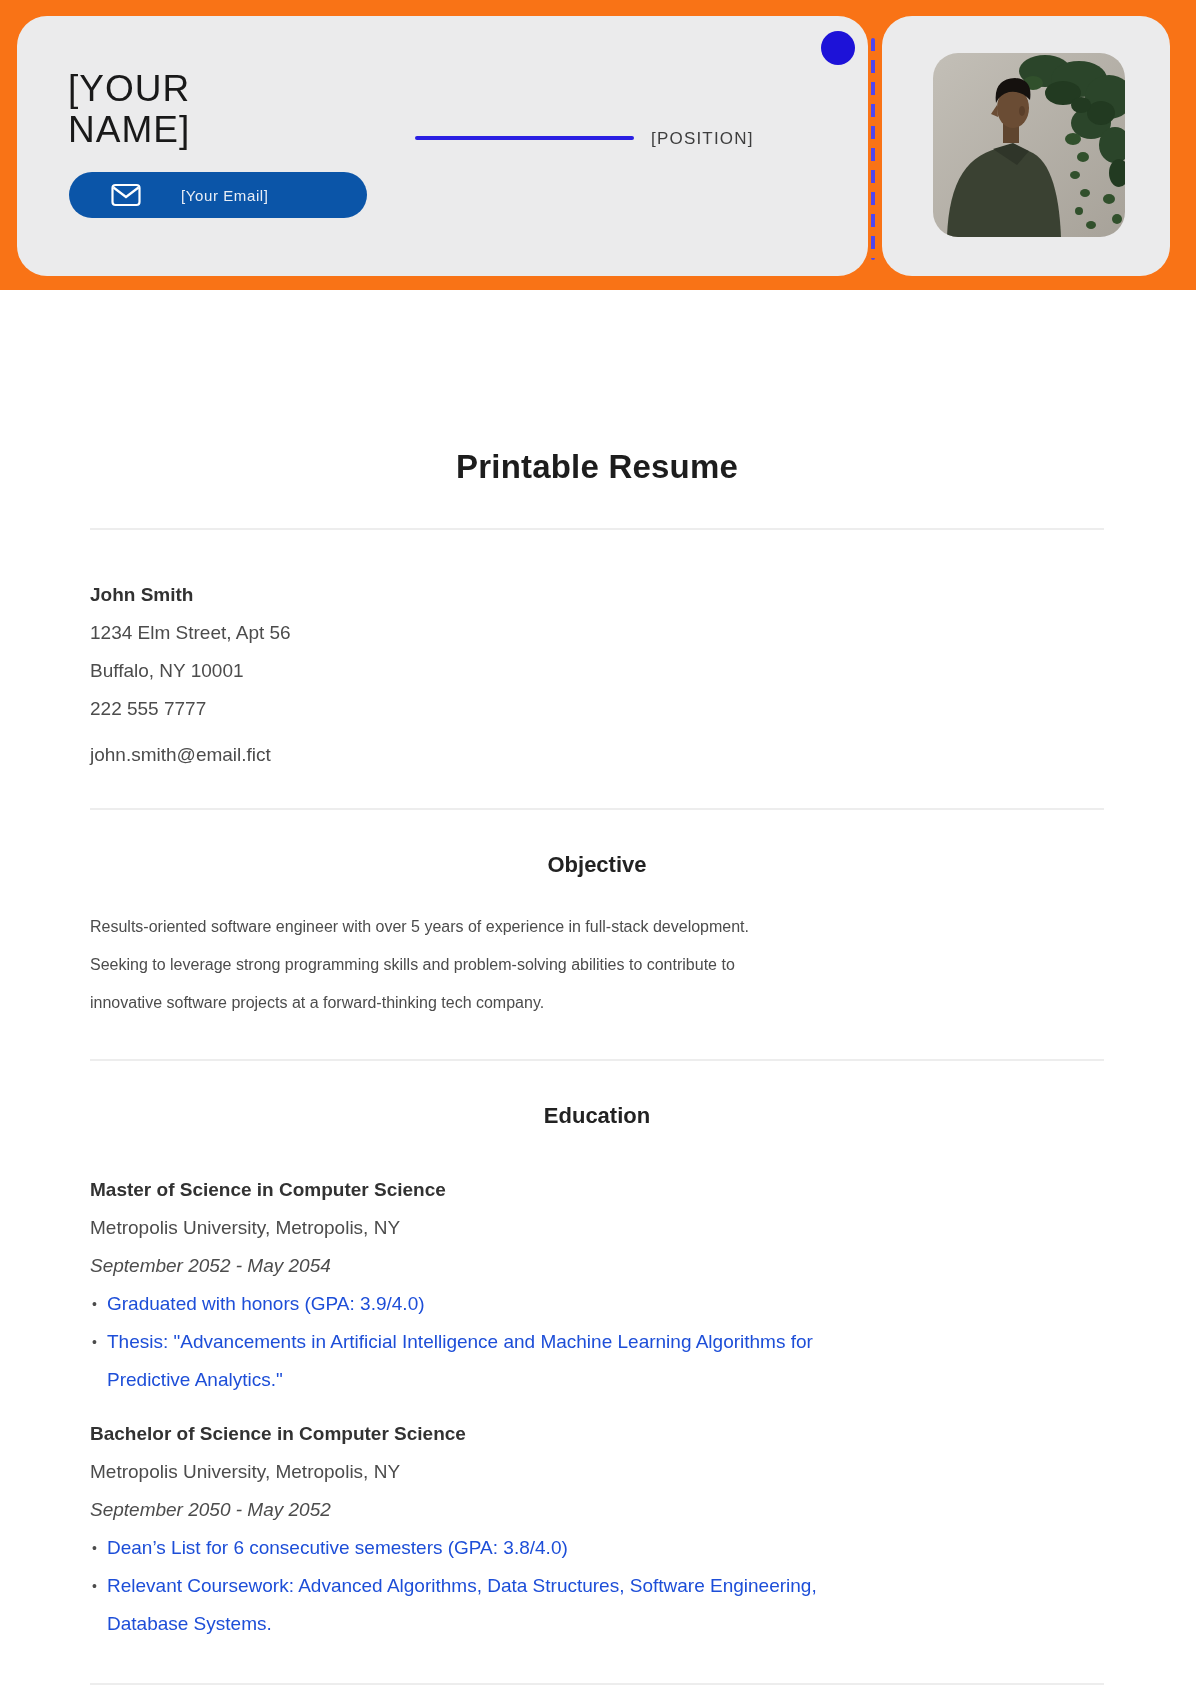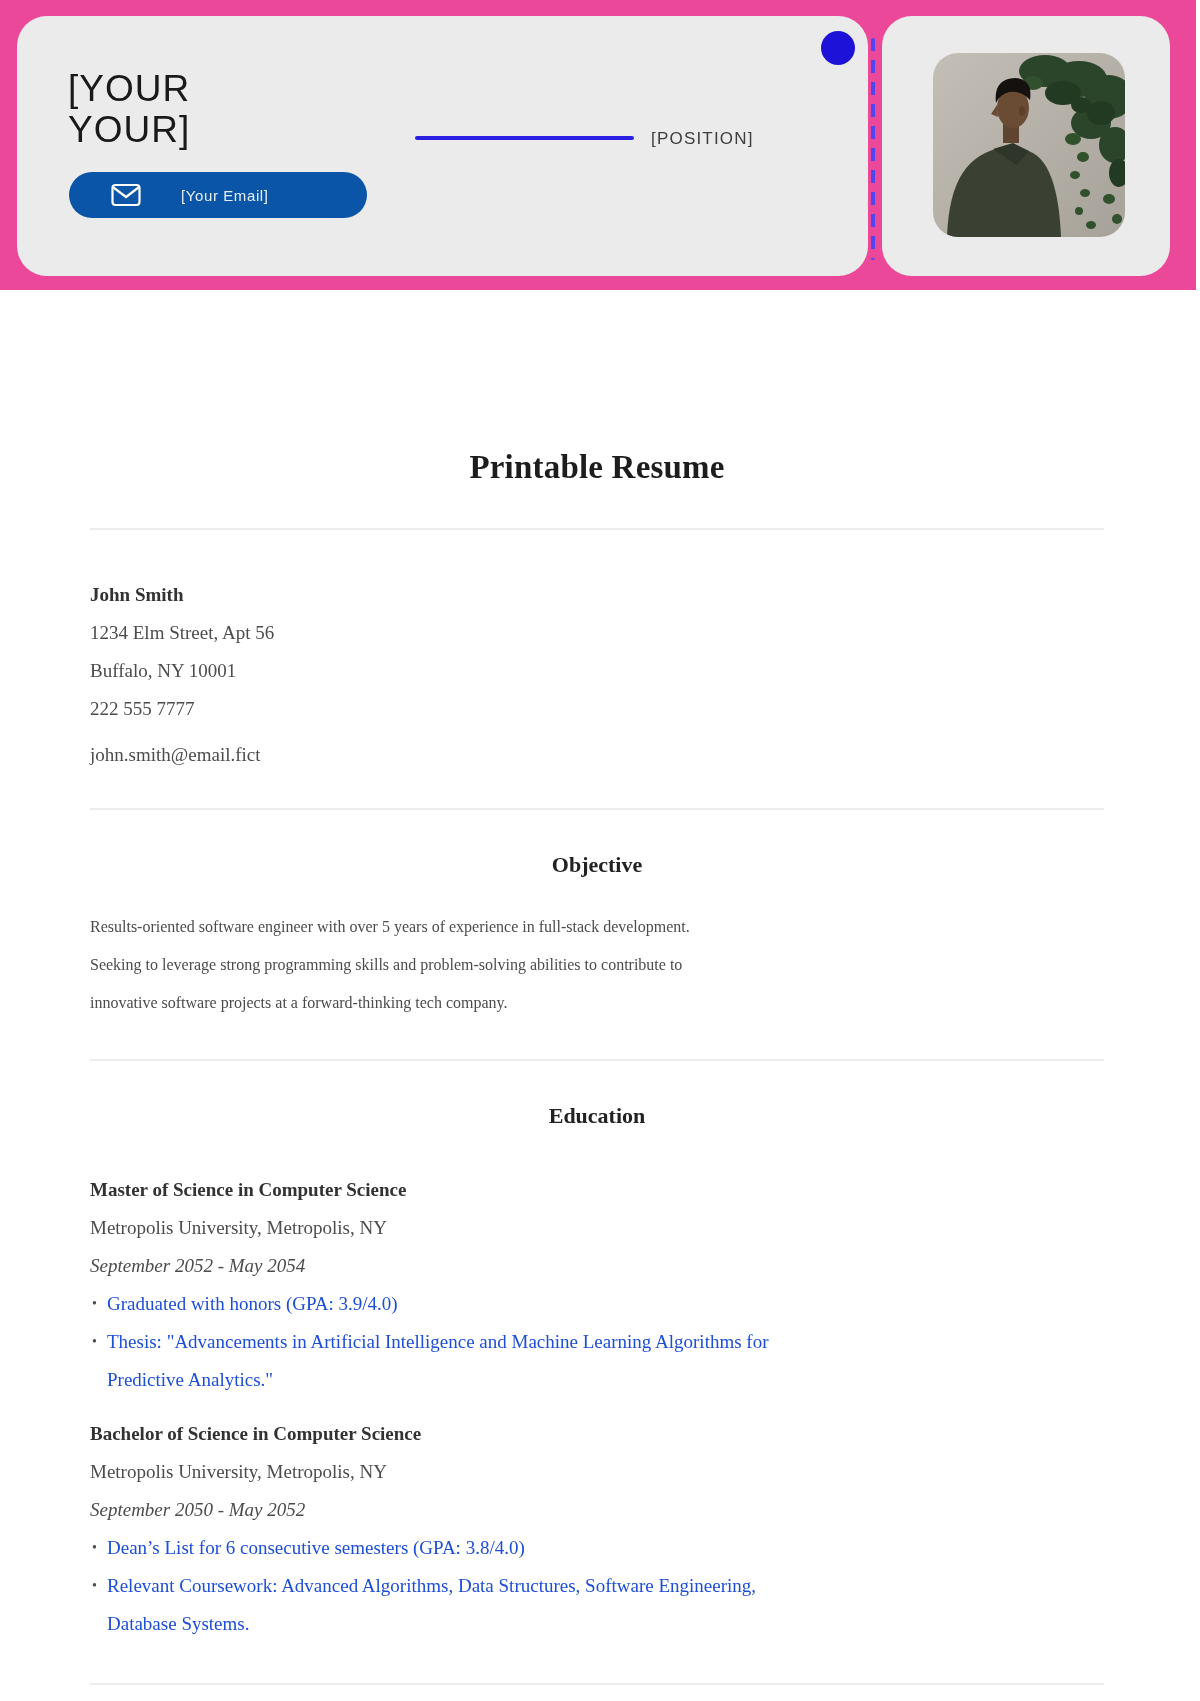--- a/index.html
+++ b/index.html
@@ -1,41 +1,41 @@
 <!DOCTYPE html>
 <html><head>
 <meta charset="utf-8">
 <style>
   html,body{margin:0;padding:0;background:#ffffff;}
   .page{width:1200px;height:1701px;overflow:hidden;background:#ffffff;position:relative;
         font-family:"Liberation Sans","DejaVu Sans",sans-serif;}
 
   
-  .banner{position:relative;width:1196px;height:290px;background:#ec4899;}
+  .banner{position:relative;width:1196px;height:290px;background:#f97316;}
   .card{position:absolute;top:16px;height:260px;background:#ebebec;border-radius:30px;}
   .card-left{left:17px;width:851px;}
   .card-right{left:882px;width:288px;}
   .accent-dot{position:absolute;left:821px;top:31px;width:34px;height:34px;border-radius:50%;
               background:#1d12d8;z-index:3;}
   .dashed-div{position:absolute;left:871px;top:38px;width:4px;height:222px;border-radius:2px;
               background:repeating-linear-gradient(to bottom,#4f46ef 0 13px,transparent 13px 22px);z-index:2;}
   .profile-name{position:absolute;left:51px;top:52px;font-size:37px;line-height:41px;
                 color:#191919;letter-spacing:1px;font-weight:400;}
   .pos-line{position:absolute;left:398px;top:120px;width:219px;height:4px;background:#2a1fe3;border-radius:2px;}
   .pos-label{position:absolute;left:634px;top:112px;font-size:17px;line-height:22px;
              letter-spacing:1.2px;color:#3e3e3e;}
   .email-pill{position:absolute;left:52px;top:156px;width:298px;height:46px;border-radius:23px;
               background:#0b55a8;display:flex;align-items:center;cursor:pointer;}
   .email-pill .env{margin-left:42px;display:flex;}
   .email-pill .lbl{margin-left:40px;font-size:15px;color:#e9eef6;letter-spacing:0.6px;}
   .photo{position:absolute;left:51px;top:37px;width:192px;height:184px;border-radius:25px;overflow:hidden;}
   .photo svg{display:block;}
 
   
-  .doc{padding:0 96px 0 90px;font-family:Liberation Serif, serif;}
+  .doc{padding:0 96px 0 90px;}
   .title{margin:156px 0 0 0;text-align:center;font-size:33px;line-height:42px;
          font-weight:700;color:#1d1d1d;letter-spacing:0.2px;}
   .divider{height:2px;background:#ededed;}
   .d1{margin-top:40px;}
   .d2{margin-top:34px;}
   .d3{margin-top:37px;}
   .d4{margin-top:40px;}
   .contact{margin-top:46px;}
   .contact p{margin:0;font-size:19px;line-height:38px;color:#4c4c4c;}
   .contact .cname{font-weight:700;color:#323232;}
@@ -55,21 +55,21 @@
 </head>
 <body>
 
 <div class="page">
 
   <div class="banner">
 
     <div class="card card-left">
       <div class="profile-name">
         <span class="bl">[YOUR</span>
-        <span class="bl">YOUR]</span>
+        <span class="bl">NAME]</span>
       </div>
 
       <div class="pos-line"></div>
       <div class="pos-label">[POSITION]</div>
 
       <div class="email-pill">
         <span class="env">
           <svg width="30" height="24" viewBox="0 0 30 24">
             <rect x="1.5" y="2" width="27" height="20" rx="3" fill="none" stroke="#ffffff" stroke-width="2.2"></rect>
             <path d="M2.5 4.5 L15 14 L27.5 4.5" fill="none" stroke="#ffffff" stroke-width="2.2"></path>

